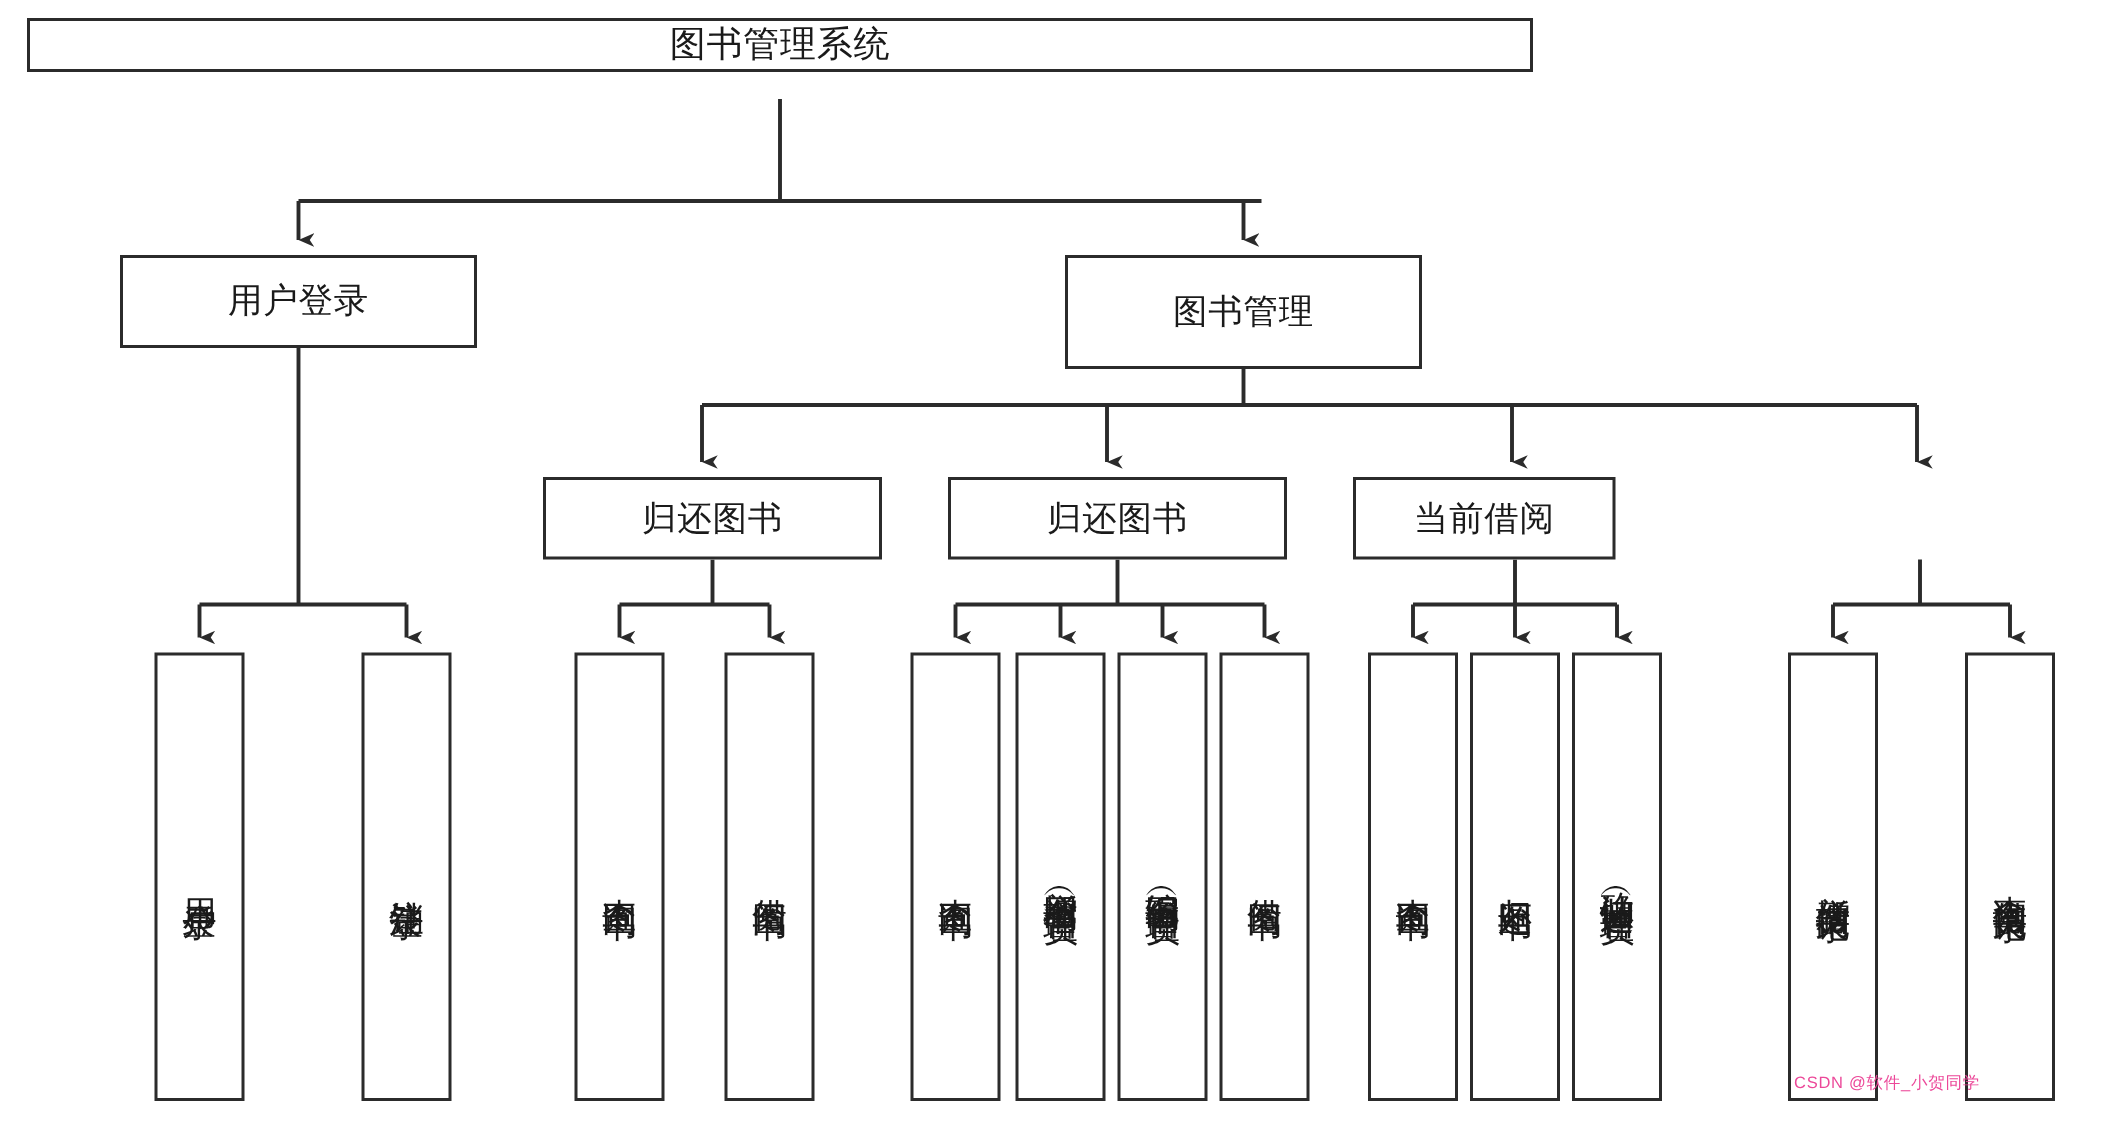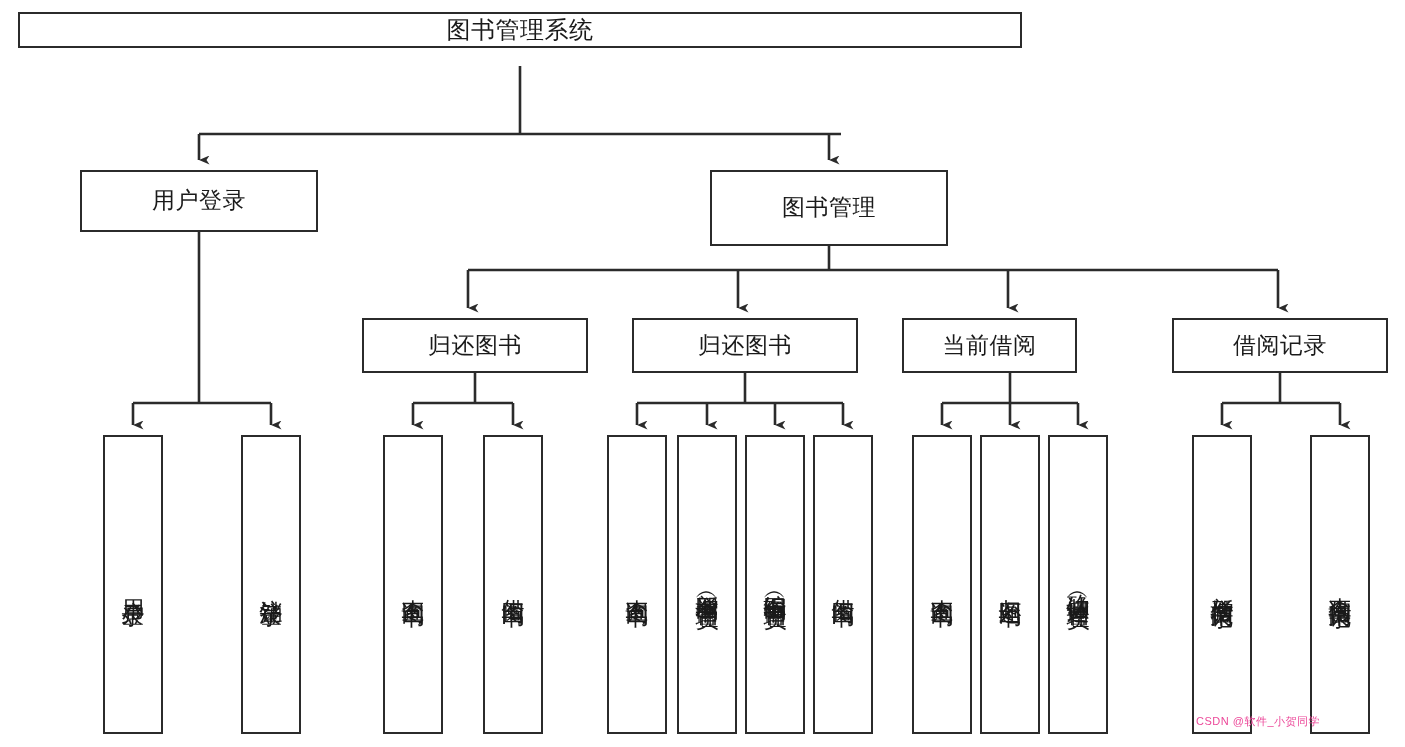--- a/index.html
+++ b/index.html
@@ -147,23 +147,20 @@
 
   <div class="node horiz" style="left:362px; top:318px; width:226px; height:55px;">
     <span class="label">归还图书</span>
   </div>
   <div class="node horiz" style="left:632px; top:318px; width:226px; height:55px;">
     <span class="label">归还图书</span>
   </div>
   <div class="node horiz" style="left:902px; top:318px; width:175px; height:55px;">
     <span class="label">当前借阅</span>
   </div>
-  <div class="node horiz" style="left:1172px; top:318px; width:216px; height:55px;">
-    <span class="label">借阅记录</span>
-  </div>
 
   <div class="node vert" style="left:103px; top:435px; width:60px; height:299px;">
     <span class="label">用户登录</span>
   </div>
   <div class="node vert" style="left:241px; top:435px; width:60px; height:299px;">
     <span class="label">注销登录</span>
   </div>
 
   <div class="node vert" style="left:383px; top:435px; width:60px; height:299px;">
     <span class="label">查询图书</span>

